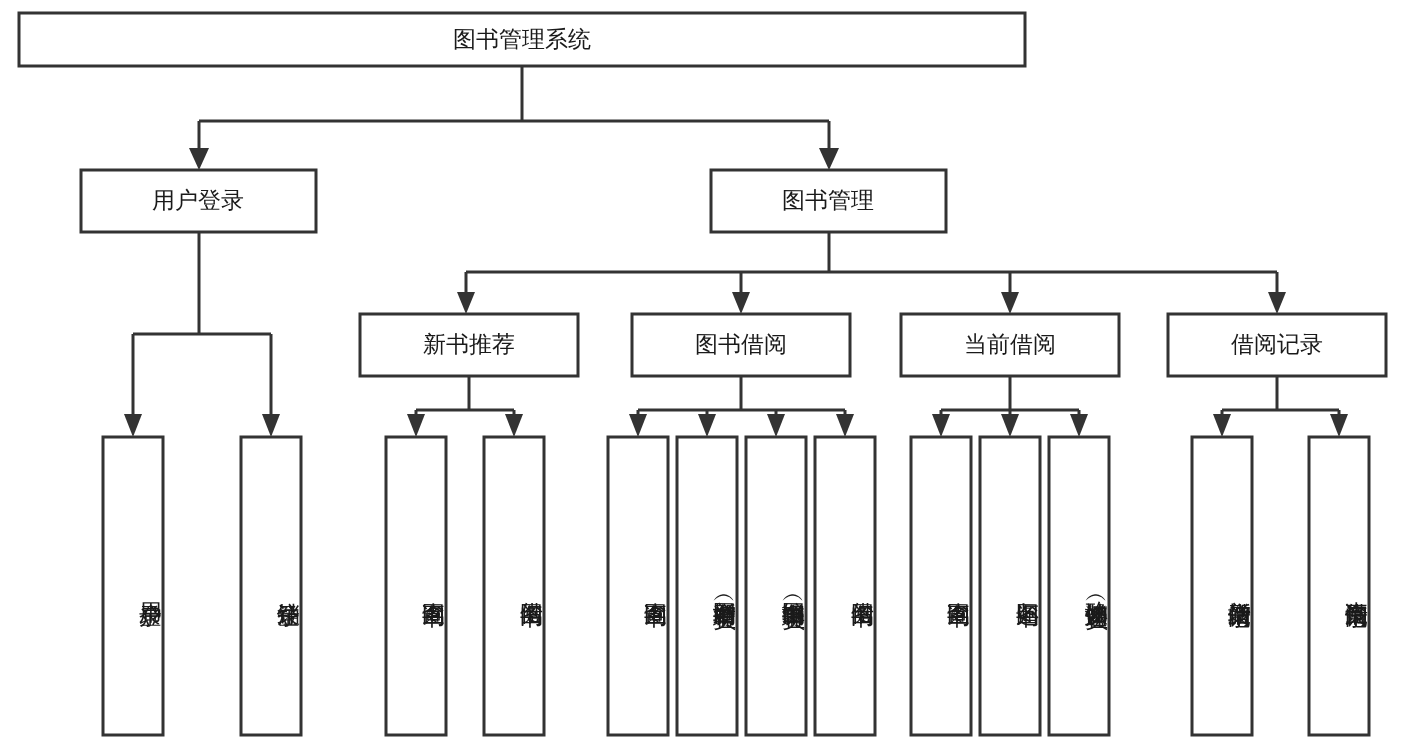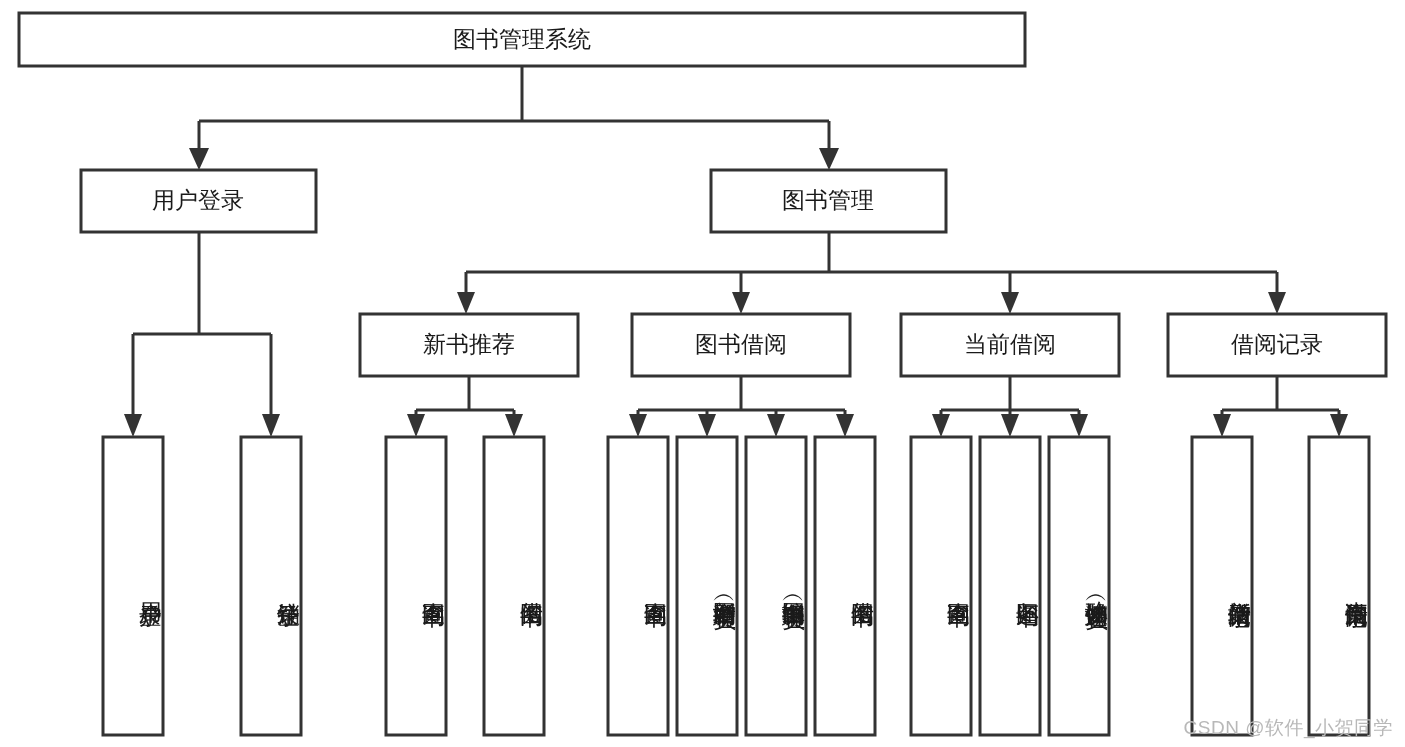--- a/index.html
+++ b/index.html
@@ -212,15 +212,14 @@
   <div class="leaf-label" style="left:746px; top:443px; width:60px; height:288px;">编辑图书（管理员）</div>
   <div class="leaf-label" style="left:815px; top:447px; width:60px; height:278px;">借阅图书</div>
 
   <div class="leaf-label" style="left:911px; top:447px; width:60px; height:278px;">查询图书</div>
   <div class="leaf-label" style="left:980px; top:447px; width:60px; height:278px;">归还图书</div>
   <div class="leaf-label" style="left:1049px; top:443px; width:60px; height:288px;">确认归还（管理员）</div>
 
   <div class="leaf-label" style="left:1192px; top:447px; width:60px; height:278px;">新增借阅记录</div>
   <div class="leaf-label" style="left:1309px; top:447px; width:60px; height:278px;">查询借阅记录</div>
 
-  <div class="watermark">CSDN @软件_小贺同学</div>
 
 </div>
 
 </body></html>

